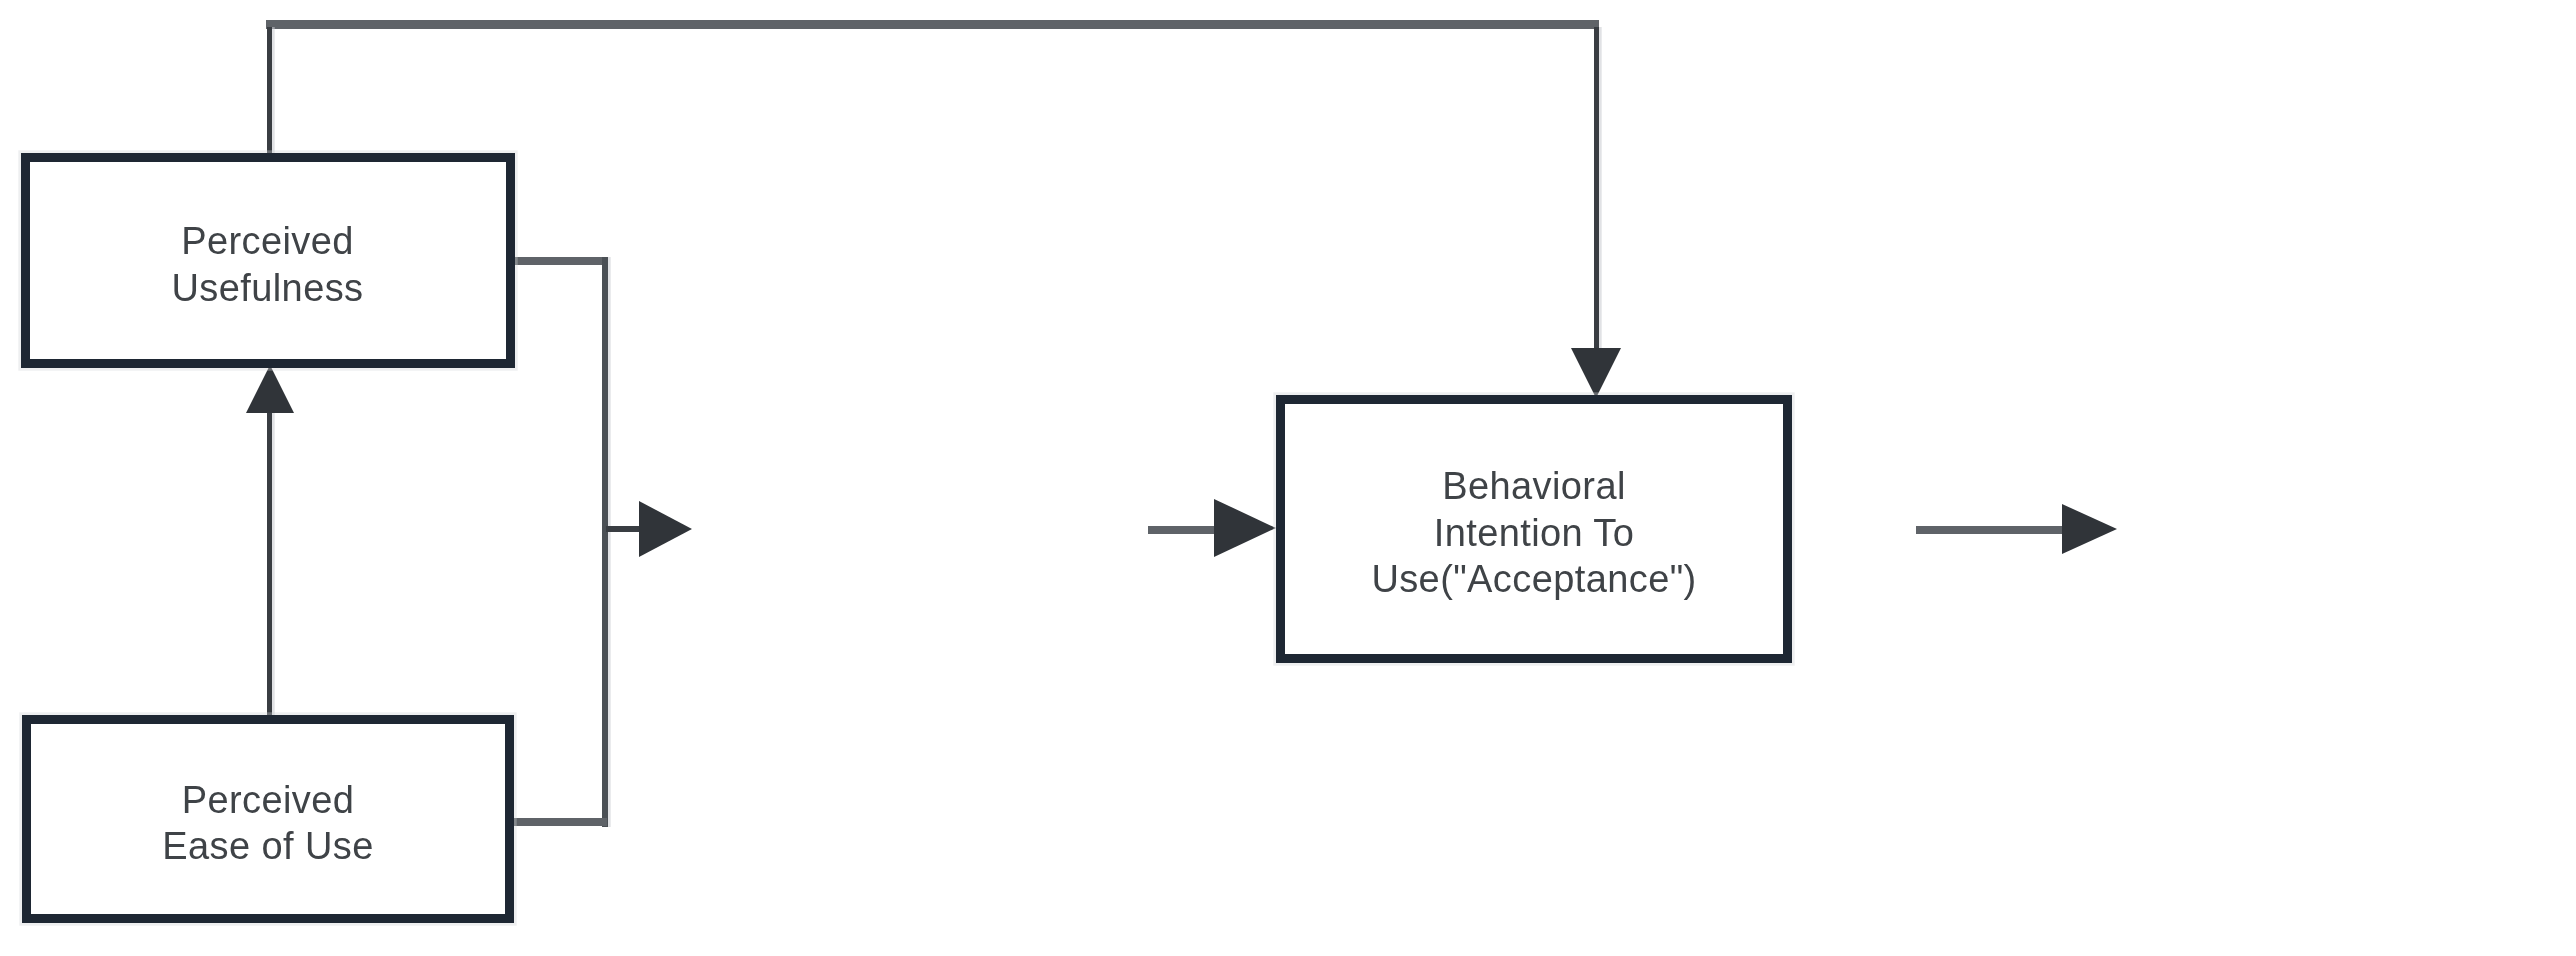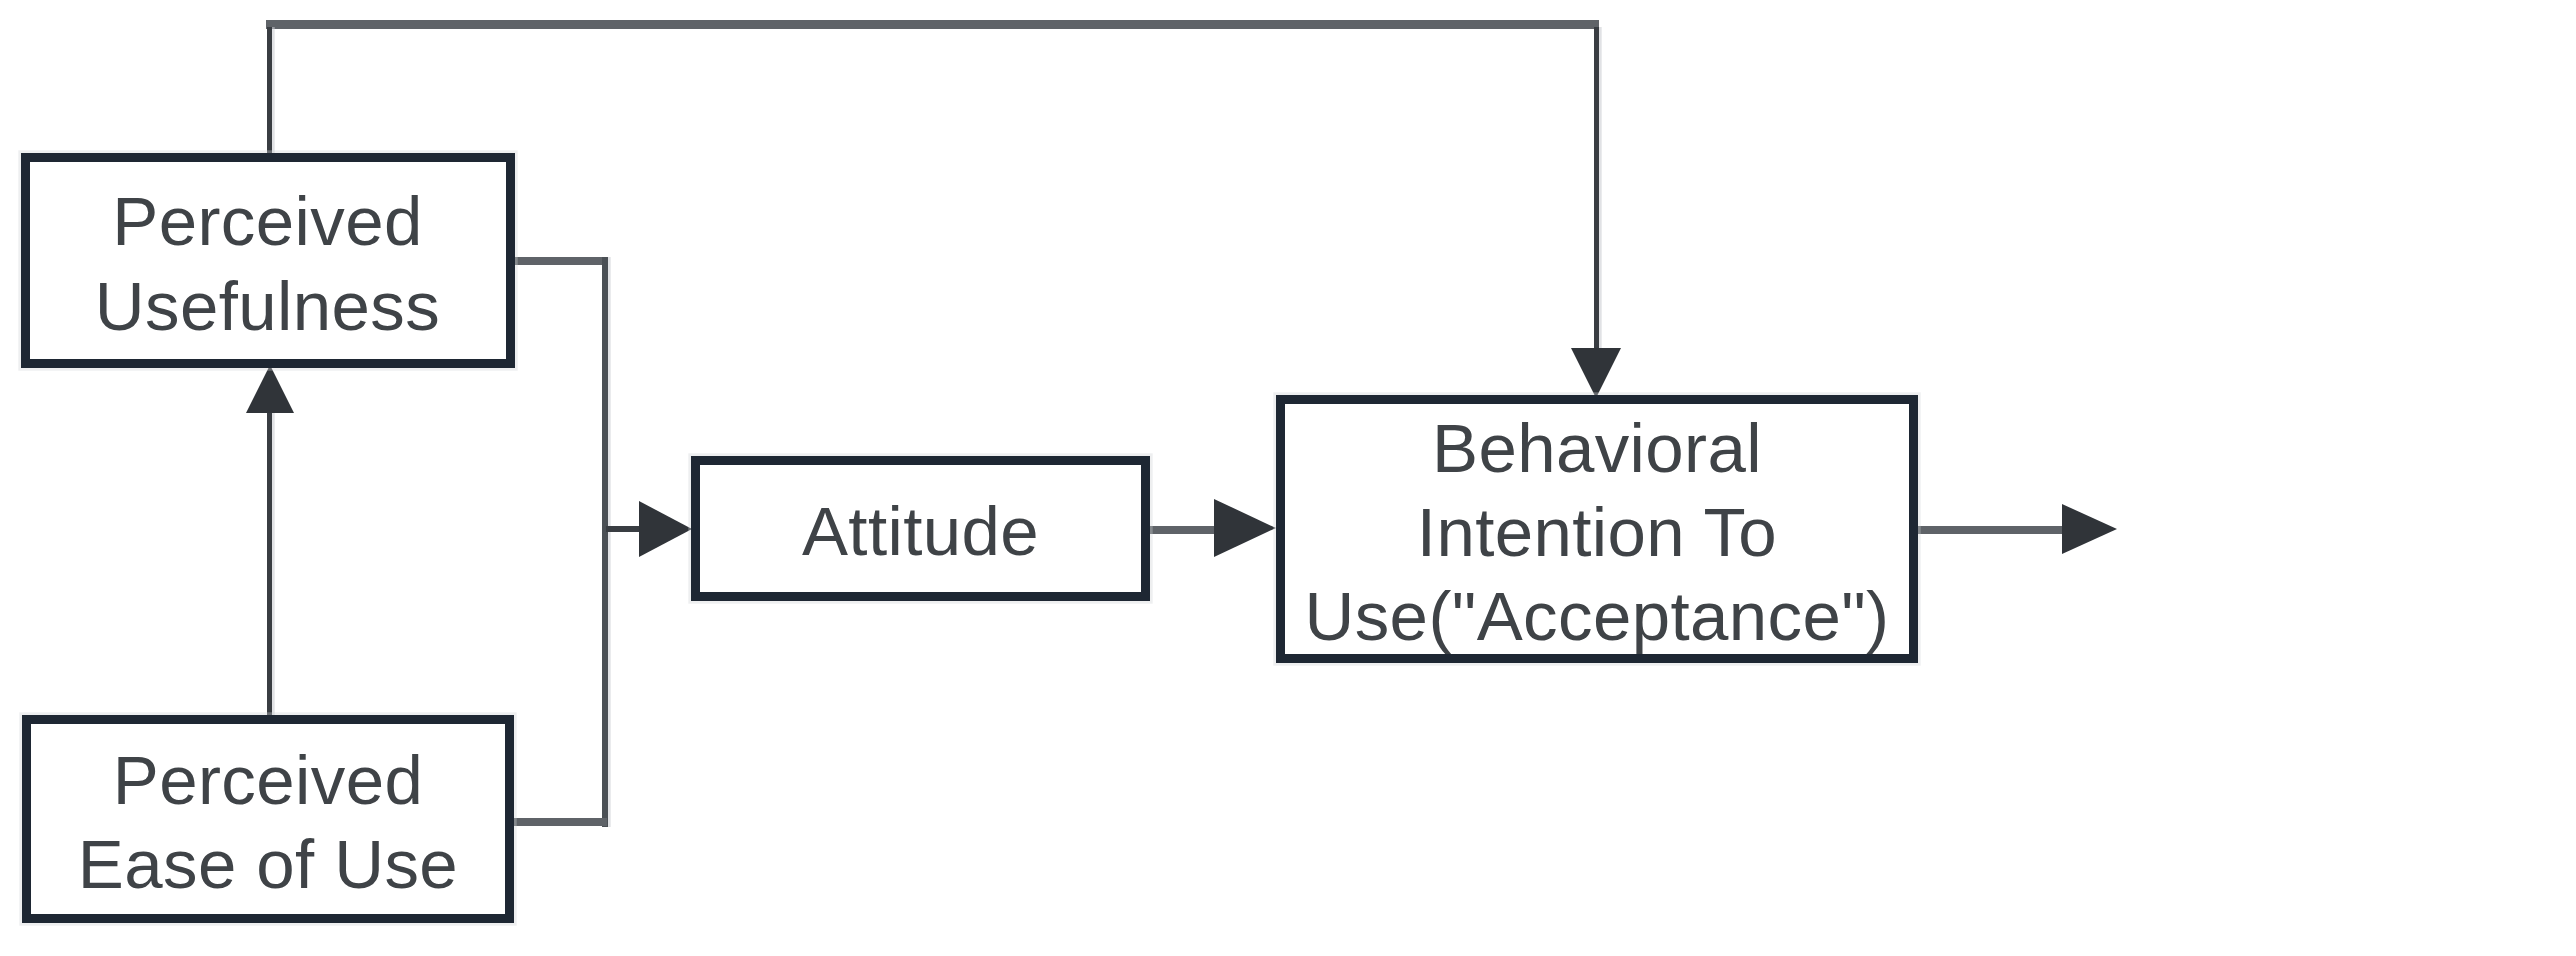--- a/index.html
+++ b/index.html
@@ -25,41 +25,41 @@
     position:absolute;
     box-sizing:border-box;
     border:9px solid var(--box_border);
     background:var(--box_fill);
     display:flex;align-items:center;justify-content:center;
     text-align:center;
     box-shadow:0 0 0 2.7px rgba(206,209,213,0.35);
   }
   .node .label{
     white-space:pre-line;
-    font-size:69px;
+    font-size:38px;
     line-height:1.22;
     letter-spacing:0.4px;
     color:var(--text);
     margin-top:8px;
   }
   .edge{position:absolute;}
   .h-gray{background:var(--connector_gray);}
   .v-dark{background:var(--connector_dark);box-shadow:2.7px 0 0 var(--shadow);}
   .v-bus{background:var(--bus_gray);box-shadow:2.7px 0 0 var(--shadow);}
   .h-dark{background:var(--connector_dark);}
   .arrow{position:absolute;width:0;height:0;}
   .arrow-right{border-top:28px solid transparent;border-bottom:28px solid transparent;border-left:53px solid var(--arrowhead);}
   .arrow-down{border-left:25px solid transparent;border-right:25px solid transparent;border-top:50px solid var(--arrowhead);}
   .arrow-up{border-left:24px solid transparent;border-right:24px solid transparent;border-bottom:48px solid var(--arrowhead);}
 
   
   #node-pu{left:20.5px;top:153px;width:494px;height:215px;}
   #node-peou{left:22px;top:715px;width:492px;height:208px;}
   #node-attitude{left:691px;top:456px;width:459px;height:145px;}
-  #node-bi{left:1276px;top:395px;width:642px;height:268px;}
+  #node-bi{left:1276px;top:395px;width:516px;height:268px;}
   #node-actual{left:2115px;top:395px;width:436px;height:269px;}
 
   
   #edge-top-rail{left:266px;top:19.6px;width:1333px;height:9px;background:var(--connector_gray);}
   #edge-rail-drop-to-pu{left:267px;top:27px;width:5.3px;height:127px;}
   #edge-rail-drop-to-bi{left:1594px;top:27px;width:5.3px;height:323px;}
   #arrowhead-into-bi-top{left:1571px;top:348px;}
   #edge-peou-to-pu{left:267px;top:410px;width:5.3px;height:305px;}
   #arrowhead-into-pu-bottom{left:246px;top:365px;}
   #edge-pu-out{left:514px;top:257px;width:93px;height:8px;}
@@ -99,23 +99,20 @@
   <div class="arrow arrow-right" id="arrowhead-into-actual"></div>
 
   <div class="node" id="node-pu">
     <span class="label">Perceived
 Usefulness</span>
   </div>
   <div class="node" id="node-peou">
     <span class="label">Perceived
 Ease of Use</span>
   </div>
-  <div class="node" id="node-attitude">
-    <span class="label">Attitude</span>
-  </div>
   <div class="node" id="node-bi">
     <span class="label">Behavioral
 Intention To
 Use("Acceptance")</span>
   </div>
 
 </div>
 
 
 </body></html>

